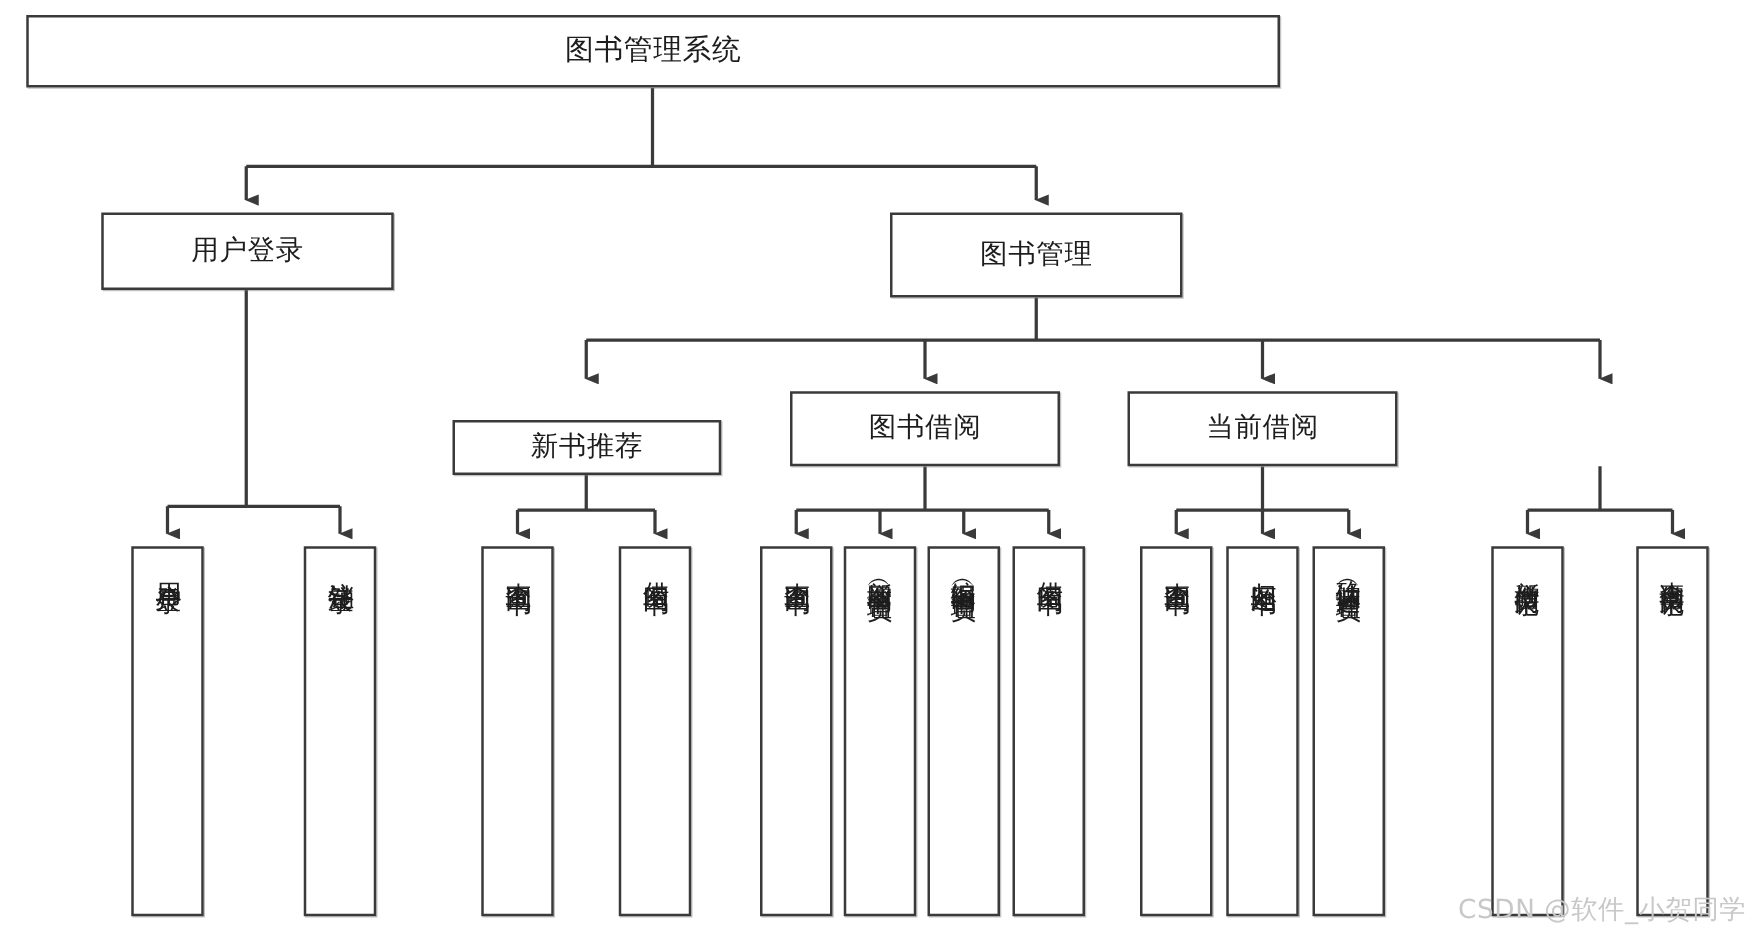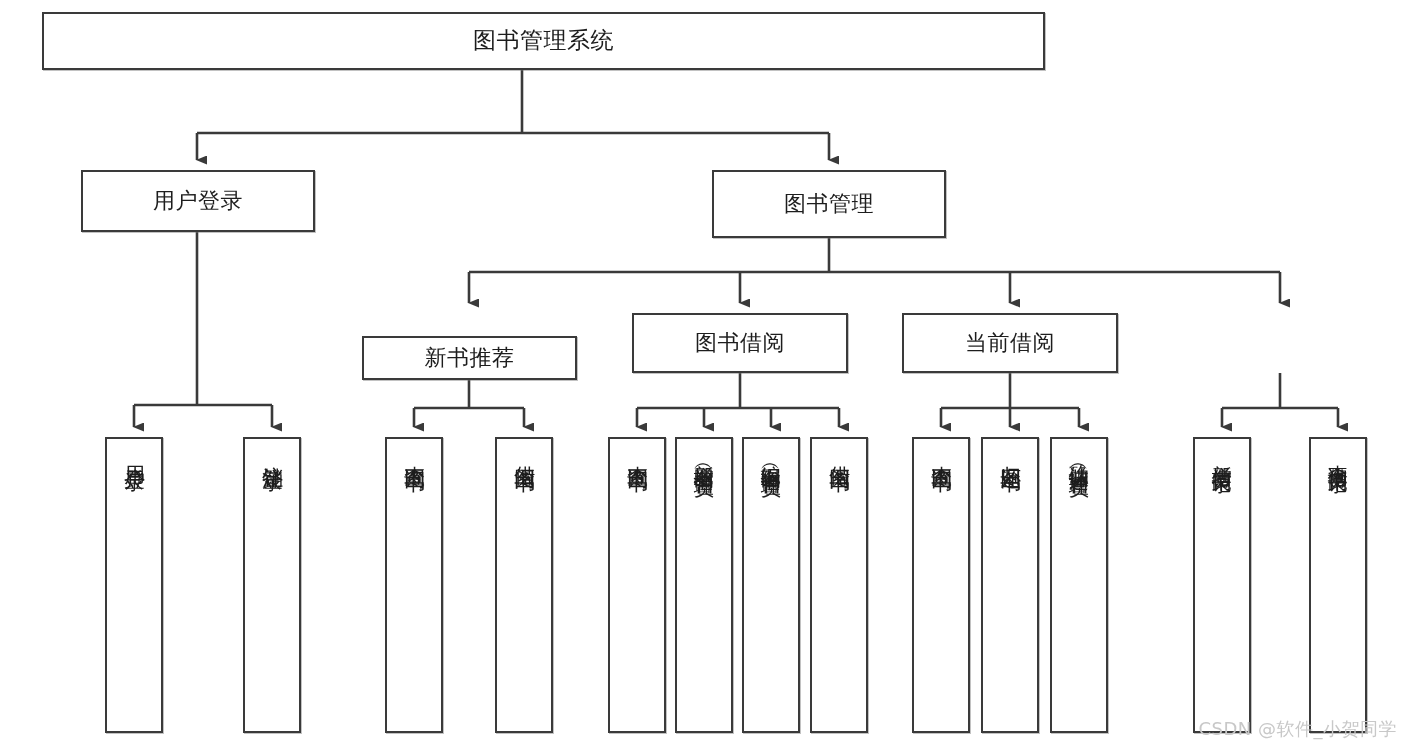--- a/index.html
+++ b/index.html
@@ -59,21 +59,21 @@
     letter-spacing: 2px;
     white-space: nowrap;
   }
   .node.vertical.leafsmall .node-label {
     font-size: 20px;
   }
   #watermark {
     position: absolute;
     right: 8px;
     bottom: 6px;
-    font-size: 18px;
+    font-size: 21px;
     color: #c8c8c8;
     letter-spacing: 0.5px;
     white-space: nowrap;
     pointer-events: none;
   }
 </style>
 </head>
 <body>
 
 <div id="canvas">
@@ -121,21 +121,21 @@
       <path d="M1010,408 L1010,427" marker-end="url(#arrowhead)"></path>
       <path d="M1079,408 L1079,427" marker-end="url(#arrowhead)"></path>
 
       <path d="M1280,373 L1280,408"></path>
       <path d="M1222,408 L1338,408"></path>
       <path d="M1222,408 L1222,427" marker-end="url(#arrowhead)"></path>
       <path d="M1338,408 L1338,427" marker-end="url(#arrowhead)"></path>
     </g>
   </svg>
 
-  <div class="node horizontal root" style="left:21px; top:12px; width:1003px; height:58px;margin-left:21px;">
+  <div class="node horizontal root" style="left:21px; top:12px; width:1003px; height:58px;">
     <span class="node-label">图书管理系统</span>
   </div>
 
   <div class="node horizontal" style="left:81px; top:170px; width:234px; height:62px;">
     <span class="node-label">用户登录</span>
   </div>
   <div class="node horizontal" style="left:712px; top:170px; width:234px; height:68px;">
     <span class="node-label">图书管理</span>
   </div>
 

